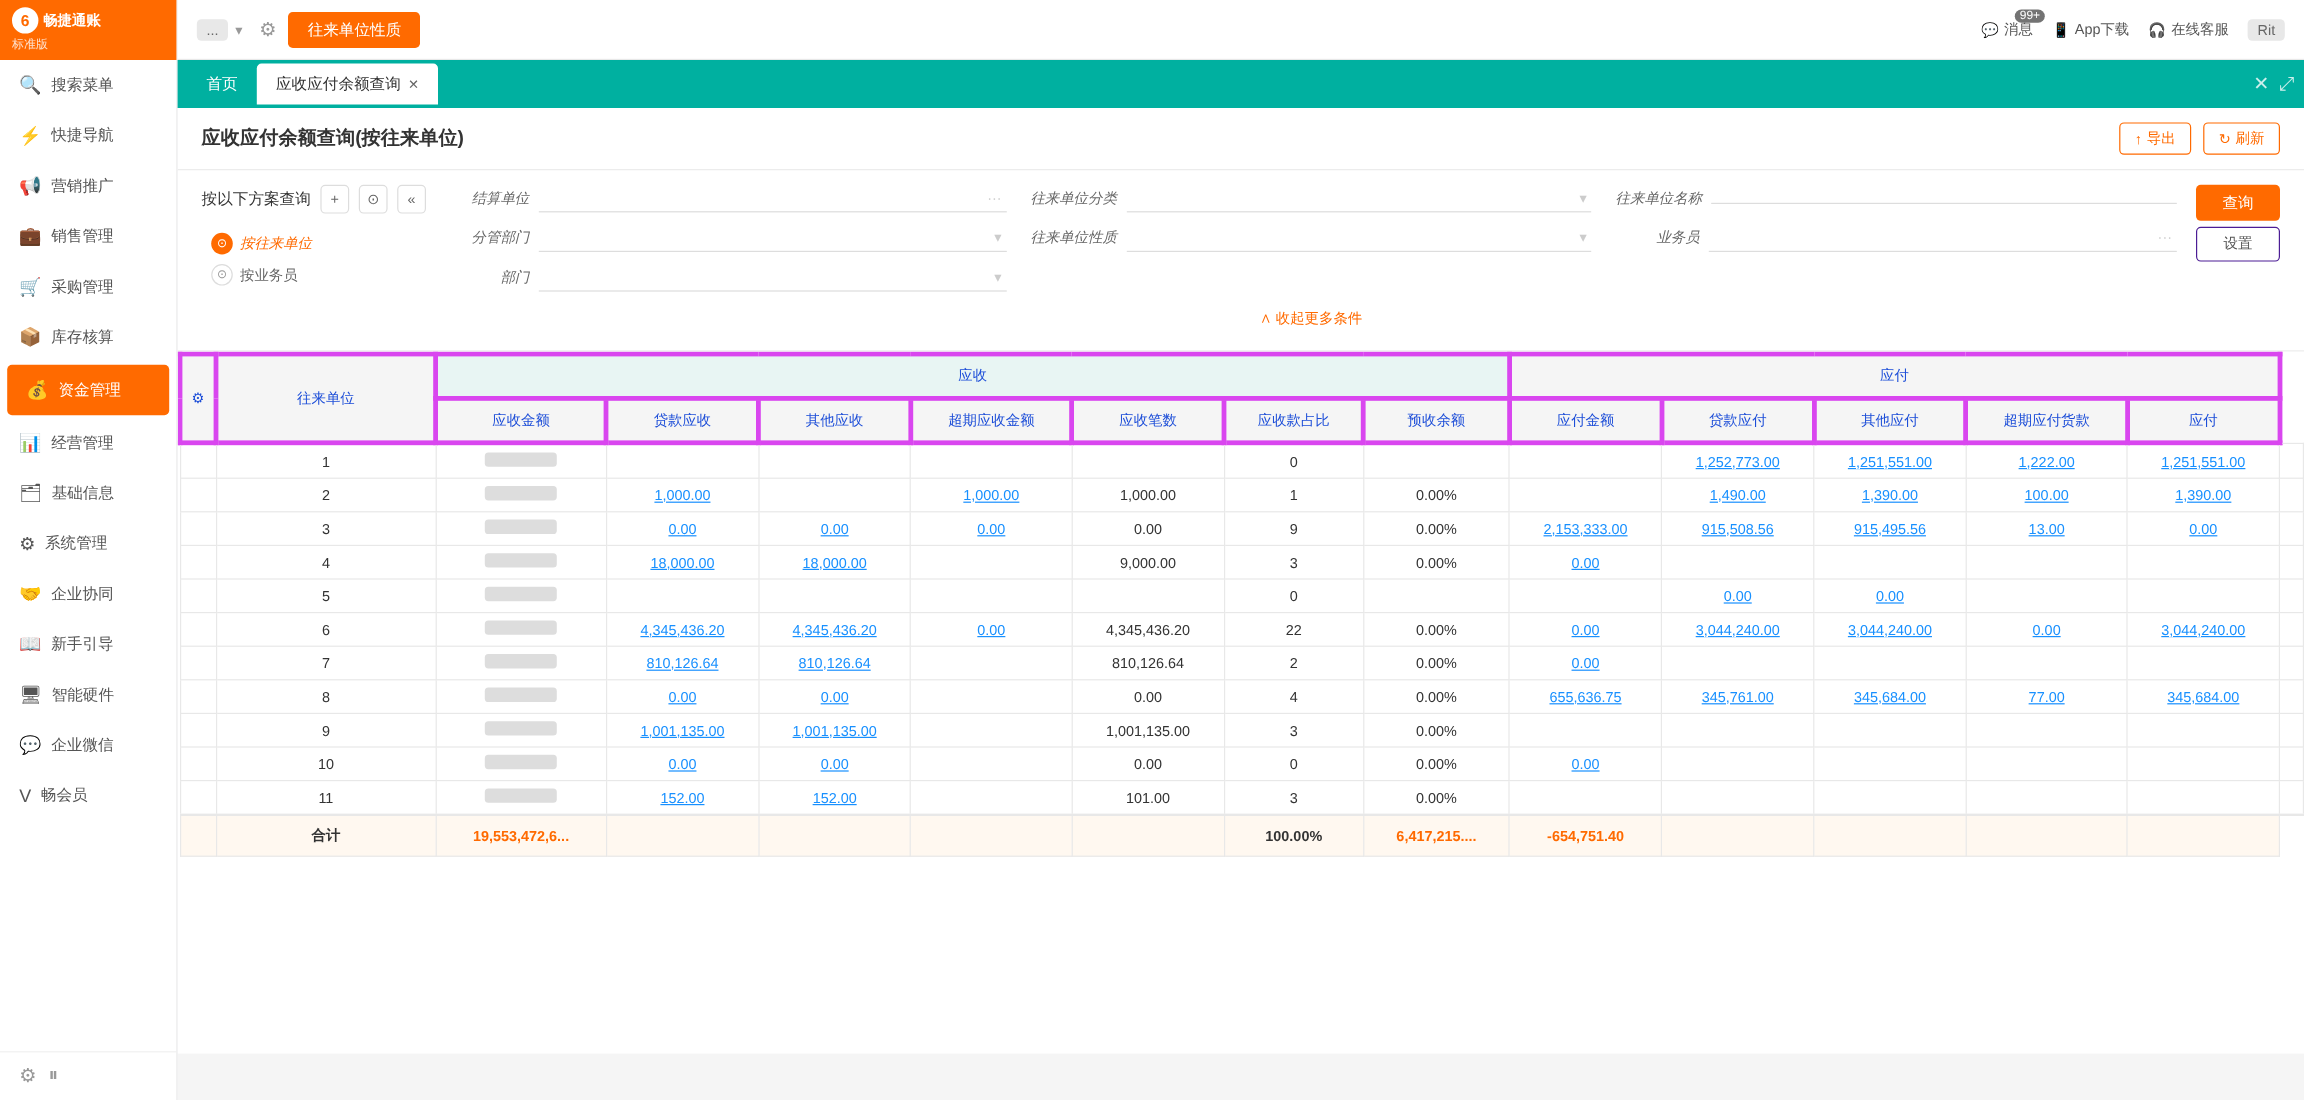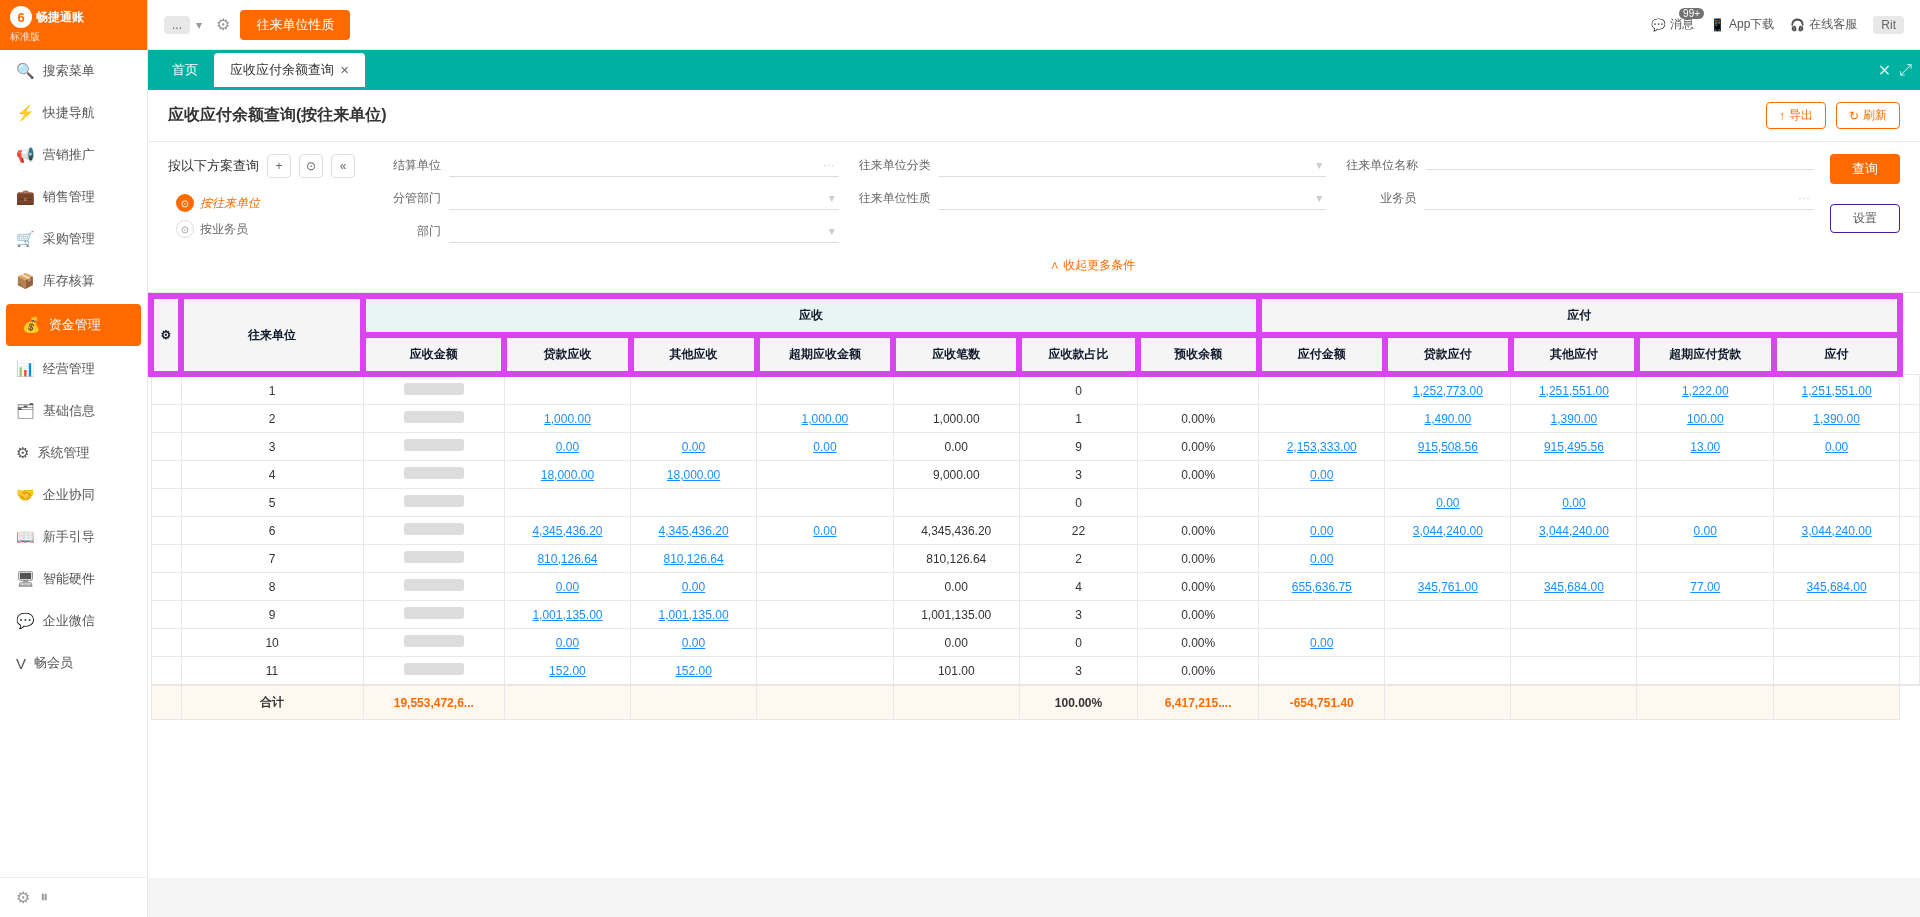--- a/index.html
+++ b/index.html
@@ -49,30 +49,30 @@
     .page-header-actions { display: flex; gap: 10px; }
     .btn-export { background: transparent; border: 1px solid #ff6a00; color: #ff6a00; border-radius: 4px; padding: 4px 12px; cursor: pointer; font-size: 12px; display: flex; align-items: center; gap: 4px; }
     .btn-refresh { background: transparent; border: 1px solid #ff6a00; color: #ff6a00; border-radius: 4px; padding: 4px 12px; cursor: pointer; font-size: 12px; display: flex; align-items: center; gap: 4px; }
 
     
     .filter-area { background: #fff; padding: 12px 20px; border-bottom: 1px solid #e8e8e8; }
     .filter-toolbar { display: flex; align-items: center; gap: 8px; margin-bottom: 12px; }
     .filter-label { font-size: 13px; color: #333; }
     .filter-icon-btn { width: 24px; height: 24px; border: 1px solid #ddd; border-radius: 4px; display: flex; align-items: center; justify-content: center; cursor: pointer; color: #666; font-size: 12px; }
     .filter-row { display: flex; align-items: center; gap: 8px; }
-    .filter-field-label { font-size: 12px; color: #666; white-space: nowrap; min-width: 70px; text-align: right; }
+    .filter-field-label { font-size: 12px; color: #666; white-space: nowrap; min-width: 70px; text-align: right; font-style: italic; }
     .filter-input { flex: 1; border: none; border-bottom: 1px solid #ddd; padding: 4px 6px; font-size: 12px; color: #333; background: transparent; outline: none; display: flex; align-items: center; justify-content: space-between; }
     .filter-select { flex: 1; border: none; border-bottom: 1px solid #ddd; padding: 4px 6px; font-size: 12px; color: #333; background: transparent; outline: none; display: flex; align-items: center; justify-content: space-between; }
     .btn-query { background: #ff6a00; color: #fff; border: none; border-radius: 4px; padding: 6px 20px; font-size: 13px; cursor: pointer; }
     .btn-settings { background: #fff; border: 1px solid #4c1d95; border-radius: 4px; padding: 5px 20px; font-size: 12px; cursor: pointer; color: #555; }
 
     
     .table-container { background: #fff; margin: 0; overflow: auto; height: calc(917px - 50px - 40px - 12px - 40px - 145px - 30px); }
     .data-table { width: 100%; border-collapse: collapse; font-size: 12px; }
-    .data-table th { background: #f5f5f5; border: 6px solid #d946ef; padding: 8px 6px; text-align: center; white-space: nowrap; color: #0f172a; font-weight: bold; }
+    .data-table th { background: #f5f5f5; border: 4px solid #d946ef; padding: 8px 6px; text-align: center; white-space: nowrap; color: #1d4ed8; font-weight: normal; }
     .data-table td { border: 1px solid #e8e8e8; padding: 6px 6px; text-align: center; white-space: nowrap; }
     .data-table .num-link { color: #1890ff; text-decoration: underline; cursor: pointer; }
     .data-table .col-group { background: #e8f5f3; }
     .table-footer { background: #fff8f0; border-top: 2px solid #e8e8e8; }
     .table-footer td { font-weight: bold; padding: 8px 6px; border: 1px solid #e8e8e8; }
 
     .settings-icon-col { width: 30px; background: #f5f5f5; }
     .blurred-sm { display: inline-block; width: 60px; height: 12px; background: #ddd; border-radius: 3px; }
 
     .filter-area-inner { position: relative; }
@@ -288,21 +288,21 @@
                     <span style="color:#ccc;">▾</span>
                   </div>
                 </div>
               </div>
               <div style="text-align:center;color:#ff6a00;font-size:12px;cursor:pointer;padding:6px 0;">
                 <span>∧ </span>
                 <span>收起更多条件</span>
               </div>
             </div>
 
-            <div style="display:flex;flex-direction:column;gap:20px;min-width:70px;">
+            <div style="display:flex;flex-direction:column;gap:5px;min-width:70px;">
               <button class="btn-query">查询</button>
               <button class="btn-settings">设置</button>
             </div>
           </div>
         </div>
       </div>
 
       <div class="table-container" style="overflow:auto;height:calc(917px - 50px - 40px - 12px - 40px - 190px);">
         <table class="data-table">
           <thead>

